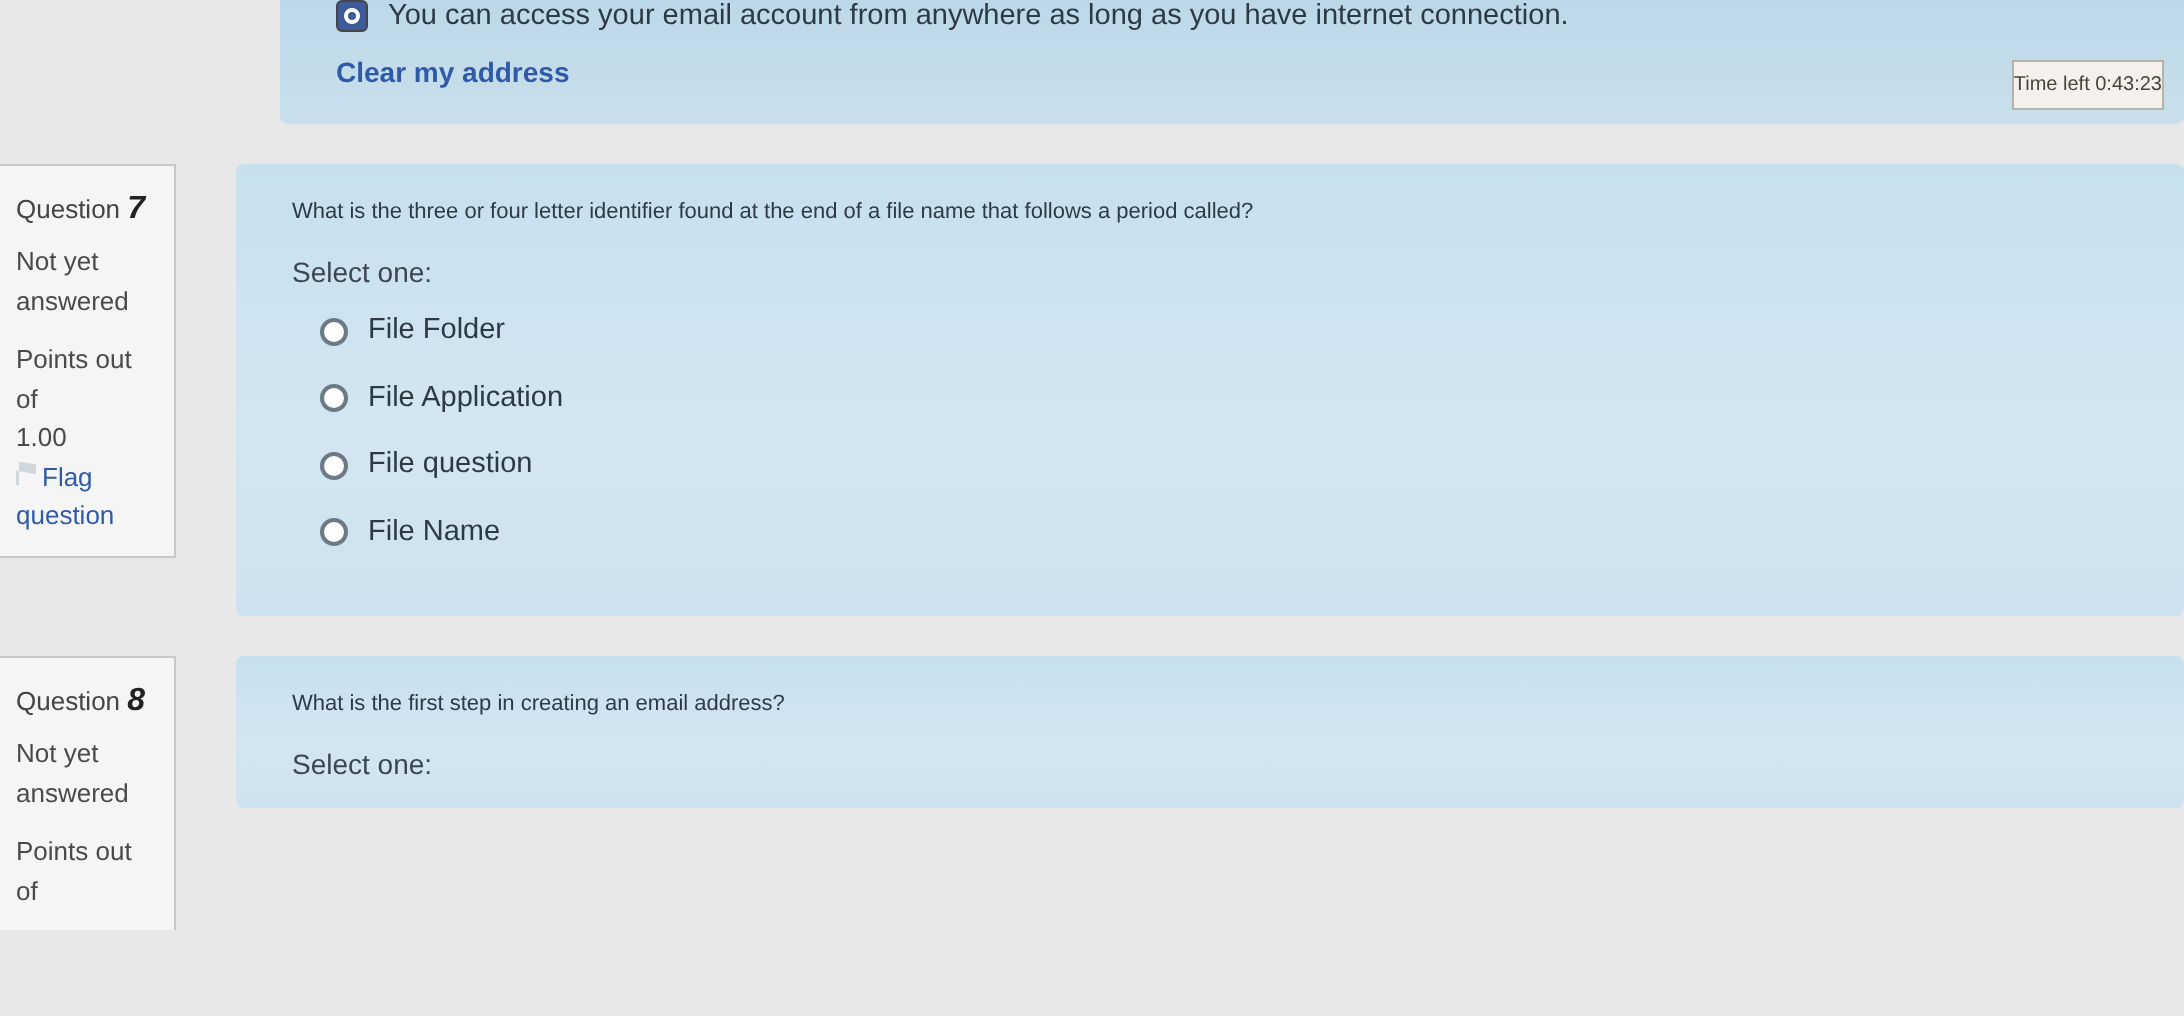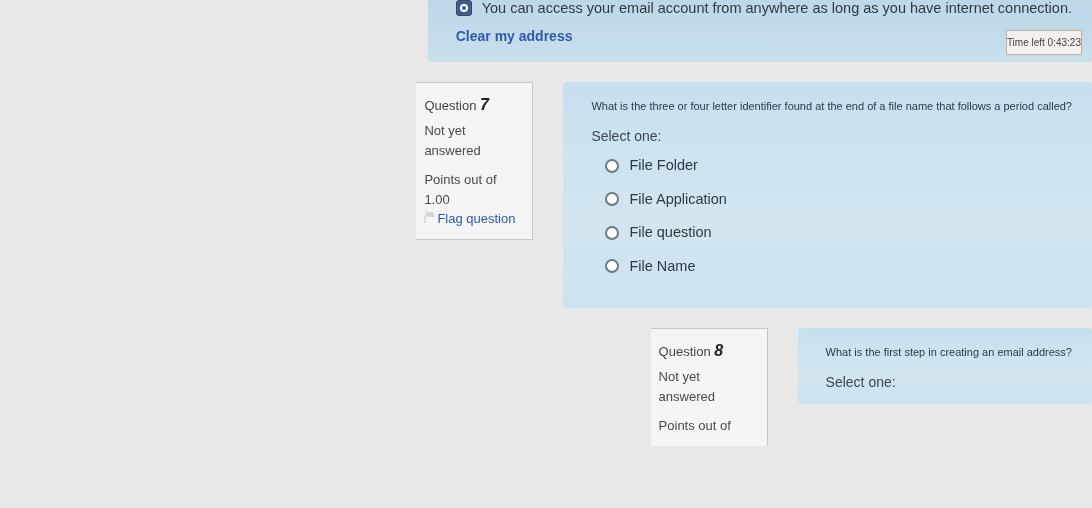--- a/index.html
+++ b/index.html
@@ -1,36 +1,36 @@
 <!DOCTYPE html>
 <html><head>
 <meta charset="utf-8">
 <style>
-  * { box-sizing: border-box; margin: 0; padding: 0; align-items: flex-end; }
+  * { box-sizing: border-box; margin: 0; padding: 0; }
   body {
     font-family: Arial, Helvetica, sans-serif;
     background: #e8e8e8;
     width: 1092px;
     height: 508px;
     overflow: hidden;
     position: relative;
     font-size: 14px;
     color: #333;
   }
   .layout {
     display: flex;
     flex-direction: column;
     gap: 20px;
   }
   .row {
     display: flex;
     align-items: flex-start;
   }
   .info-col {
-    width: 117px;
+    width: 88px;
     flex-shrink: 0;
     background: #f5f5f5;
     border: 1px solid #c8c8c8;
     padding: 10px 8px;
     font-size: 13px;
     color: #4a4a4a;
     line-height: 1.5;
   }
   .info-col.partial-left { border-left: none; }
   .content-col {

